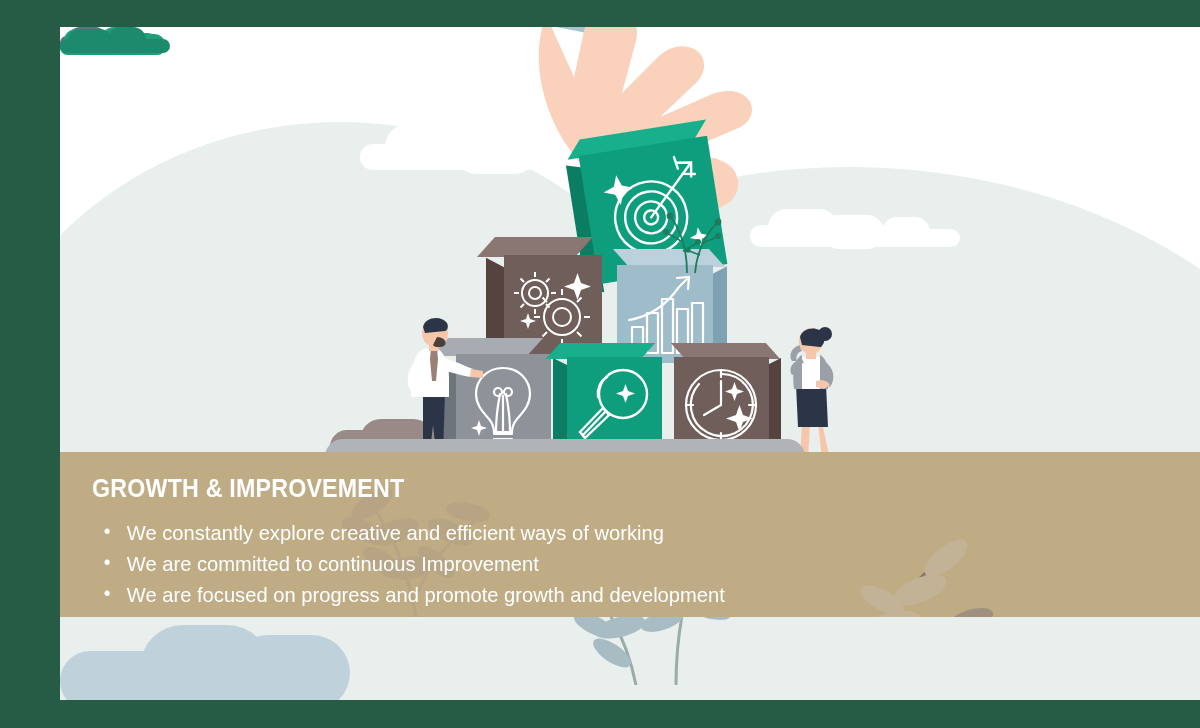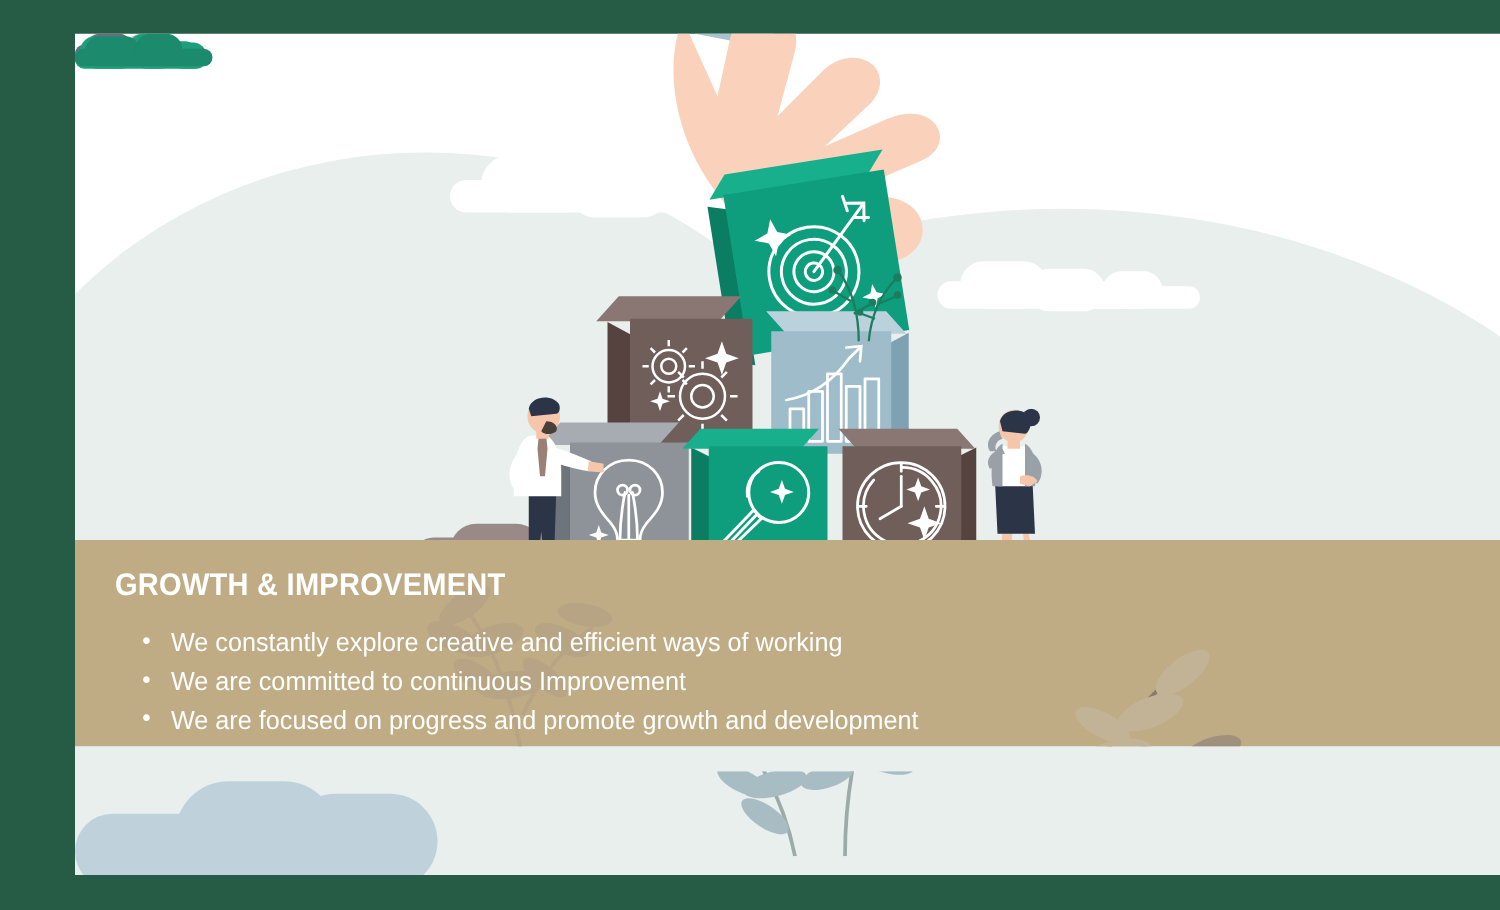--- a/index.html
+++ b/index.html
@@ -114,21 +114,21 @@
   }
   .cube svg { position: absolute; left: 0; top: 0; overflow: visible; }
 
   
   .person { position: absolute; }
 
   
   #caption-band {
     position: absolute;
     left: 0;
-    top: 405px;
+    top: 425px;
     width: 1140px;
     height: 165px;
     background: #BFAC85;
     overflow: hidden;
   }
   #caption-inner {
     position: absolute;
     left: 32px;
     top: 22px;
     right: 0;
@@ -139,21 +139,21 @@
     font-weight: bold;
     font-size: 25px;
     letter-spacing: 0.2px;
     transform: scaleX(0.93);
     transform-origin: left center;
     margin: 0 0 14px 0;
     white-space: nowrap;
   }
   ul#caption-list {
     list-style: none;
-    margin: 16px;
+    margin: 6px;
     padding: 0;
   }
   ul#caption-list li {
     position: relative;
     color: #ffffff;
     font-family: "Liberation Sans", sans-serif;
     font-size: 21px;
     line-height: 31px;
     padding-left: 30px;
     white-space: nowrap;

